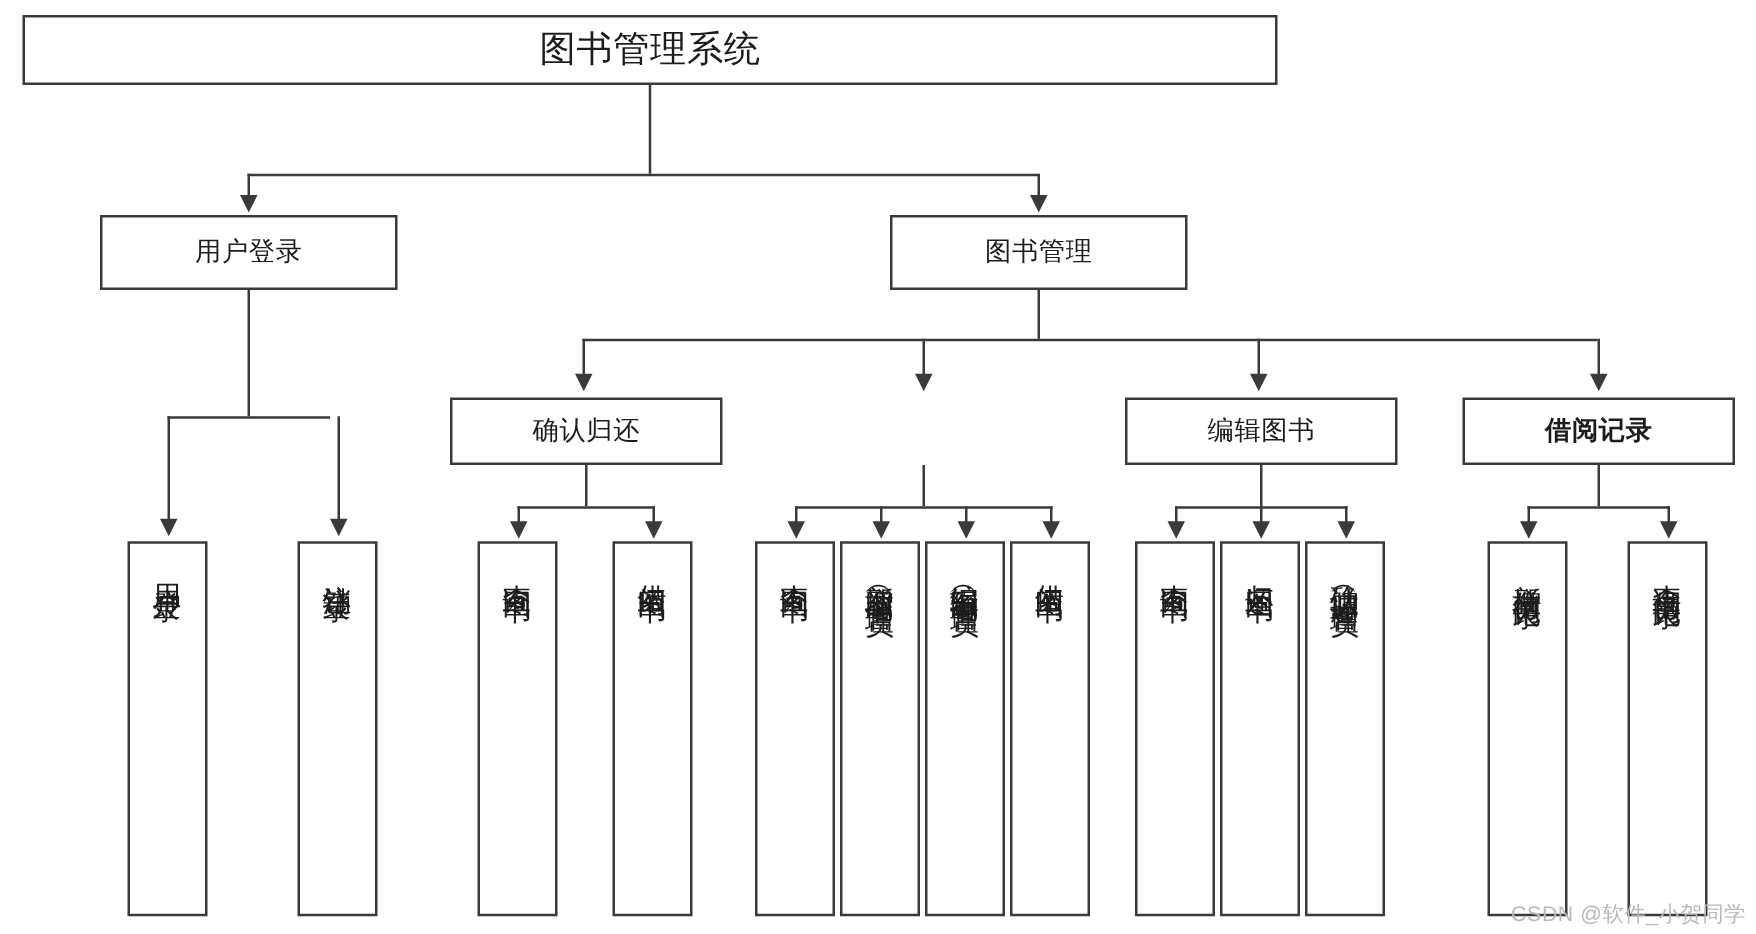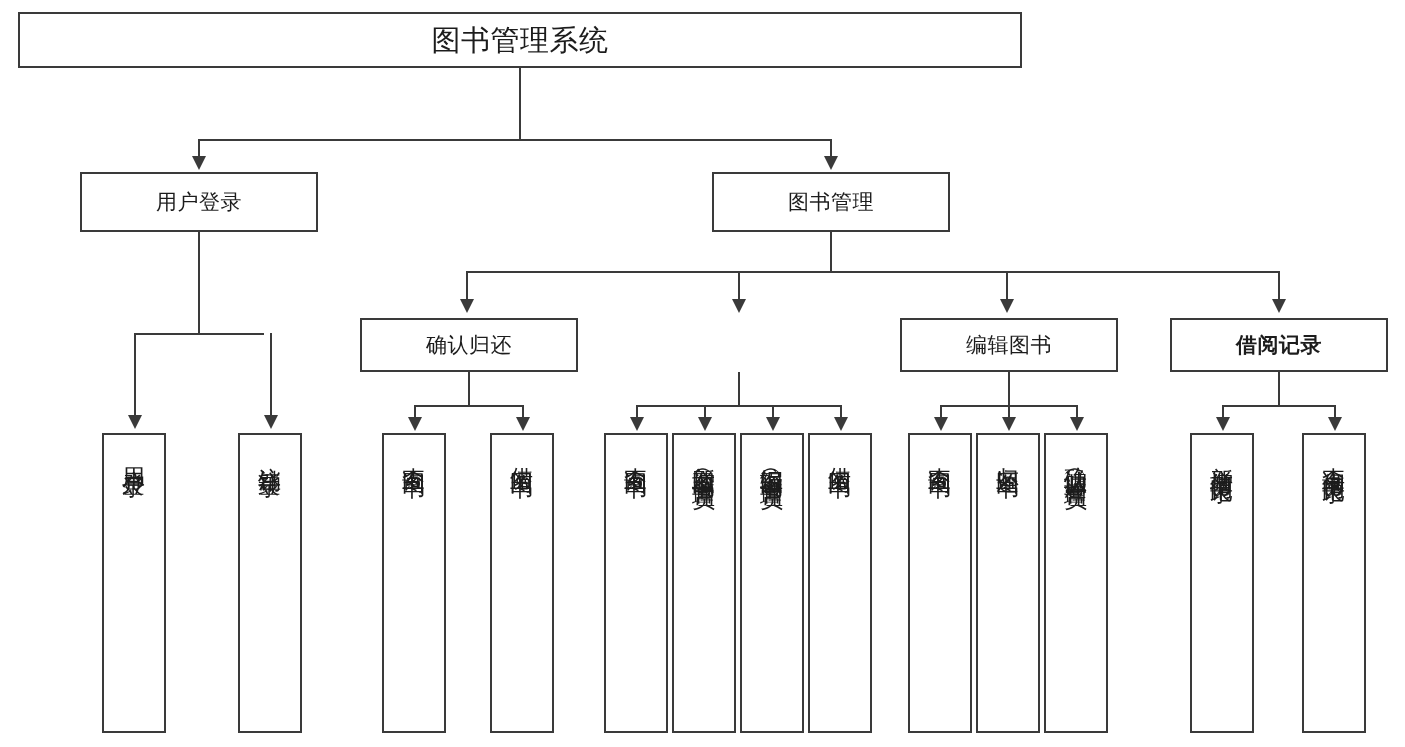--- a/index.html
+++ b/index.html
@@ -213,14 +213,15 @@
     <span class="node-label">确认归还（管理员）</span>
   </div>
 
   <div class="node leaf" style="left:1190px; top:433px; width:64px; height:300px;">
     <span class="node-label">新增借阅记录</span>
   </div>
   <div class="node leaf" style="left:1302px; top:433px; width:64px; height:300px;">
     <span class="node-label">查询借阅记录</span>
   </div>
 
+  <div id="watermark">CSDN @软件_小贺同学</div>
 
 </div>
 
 </body></html>

